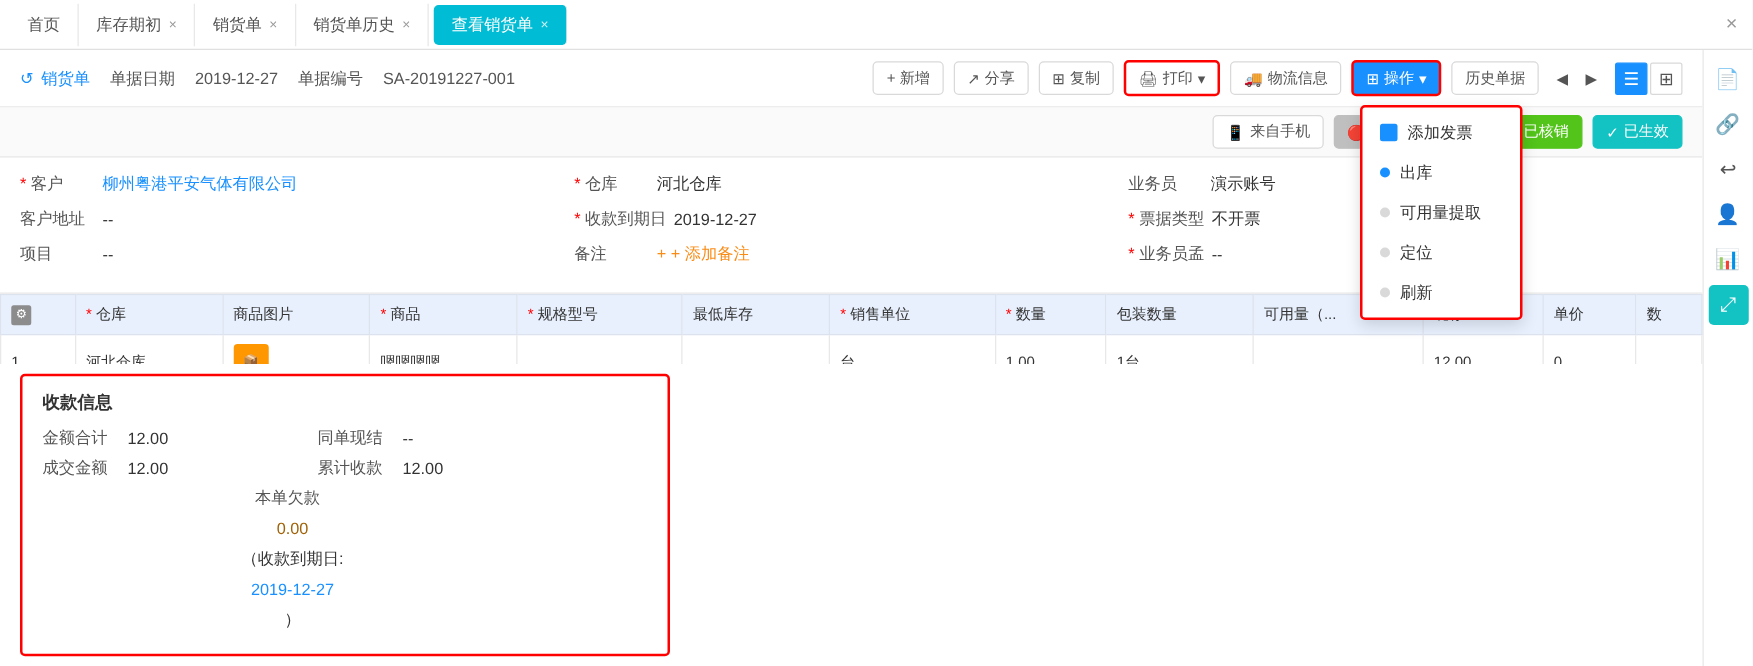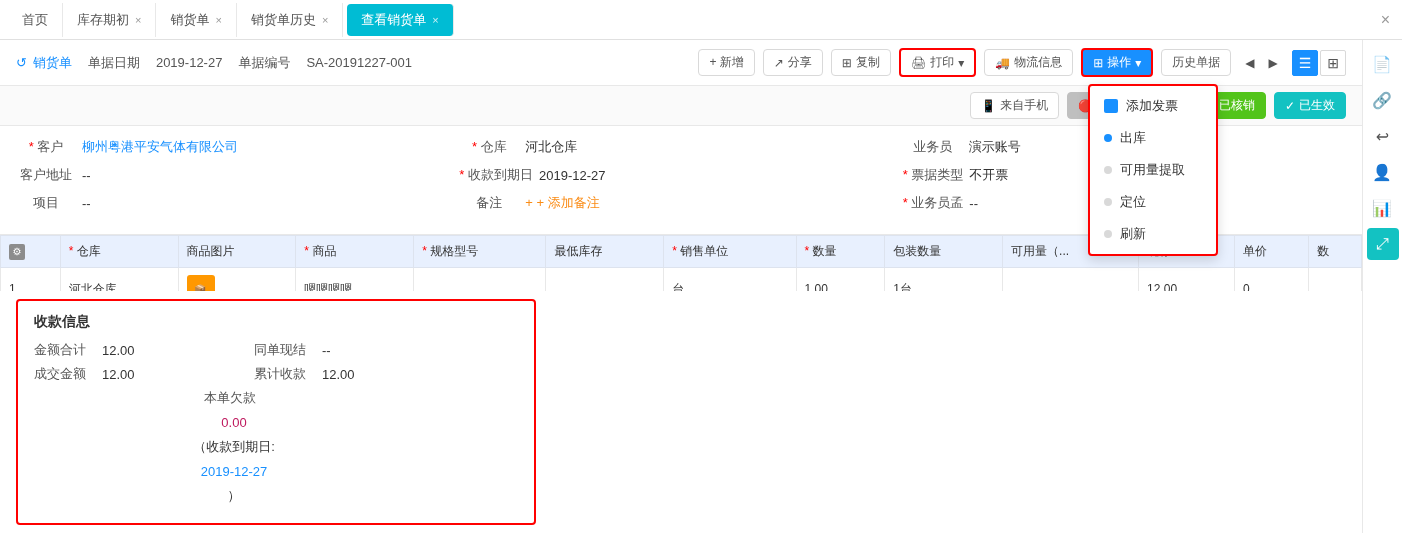--- a/index.html
+++ b/index.html
@@ -51,21 +51,21 @@
       font-size: 12px; color: #555; background: #fff;
     }
     .toolbar-btn.gray-bg { background: #bfbfbf; color: #fff; border-color: #bfbfbf; }
     .toolbar-btn.green { background: #52c41a; color: #fff; border-color: #52c41a; }
     .toolbar-btn.teal { background: #13c2c2; color: #fff; border-color: #13c2c2; }
     .check-icon { color: #52c41a; font-size: 14px; }
 
     
     .form-area { padding: 12px 16px; border-bottom: 1px solid #e8e8e8; }
     .form-row { display: flex; align-items: center; margin-bottom: 10px; gap: 0; }
-    .form-field { display: flex; align-items: center; flex: 1; gap: 6px; text-align: center; }
+    .form-field { display: flex; align-items: center; flex: 1; gap: 6px; }
     .form-label { color: #555; white-space: nowrap; min-width: 60px; }
     .form-label.required::before { content: "* "; color: red; }
     .form-value { color: #333; }
     .form-value.link { color: #1890ff; cursor: pointer; }
 
     
     .table-area { flex: 1; overflow: auto; }
     table { width: 100%; border-collapse: collapse; font-size: 12px; }
     thead tr { background: #e8f0fe; }
     thead th {
@@ -83,21 +83,21 @@
     .summary-area {
       padding: 12px 16px; border: 2px solid red; margin: 8px 16px;
       border-radius: 4px; background: #fff;
       max-width: 520px;
     }
     .summary-title { font-weight: bold; font-size: 14px; margin-bottom: 10px; }
     .summary-row { display: flex; gap: 40px; margin-bottom: 6px; }
     .summary-item { display: flex; gap: 8px; align-items: center; min-width: 180px; }
     .summary-label { color: #555; min-width: 60px; }
     .summary-value { color: #333; }
-    .summary-value.red { color: #be185d; }
+    .summary-value.red { color: #a16207; }
     .summary-value.date { color: #1890ff; }
     .dropdown-menu {
       position: absolute; top: 100%; right: 0; z-index: 1000;
       background: #fff; border: 2px solid red; border-radius: 4px;
       box-shadow: 0 4px 12px rgba(0,0,0,0.15); min-width: 130px;
       padding: 4px 0;
     }
     .dropdown-item {
       display: flex; align-items: center; gap: 8px;
       padding: 7px 14px; cursor: pointer; font-size: 13px; color: #333;

